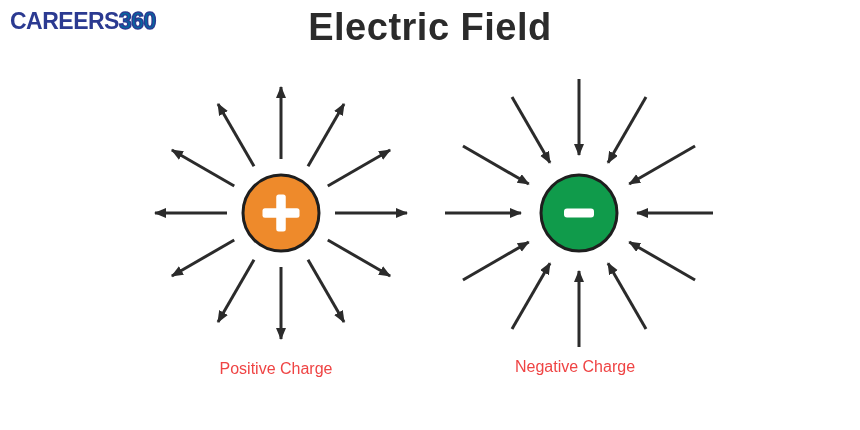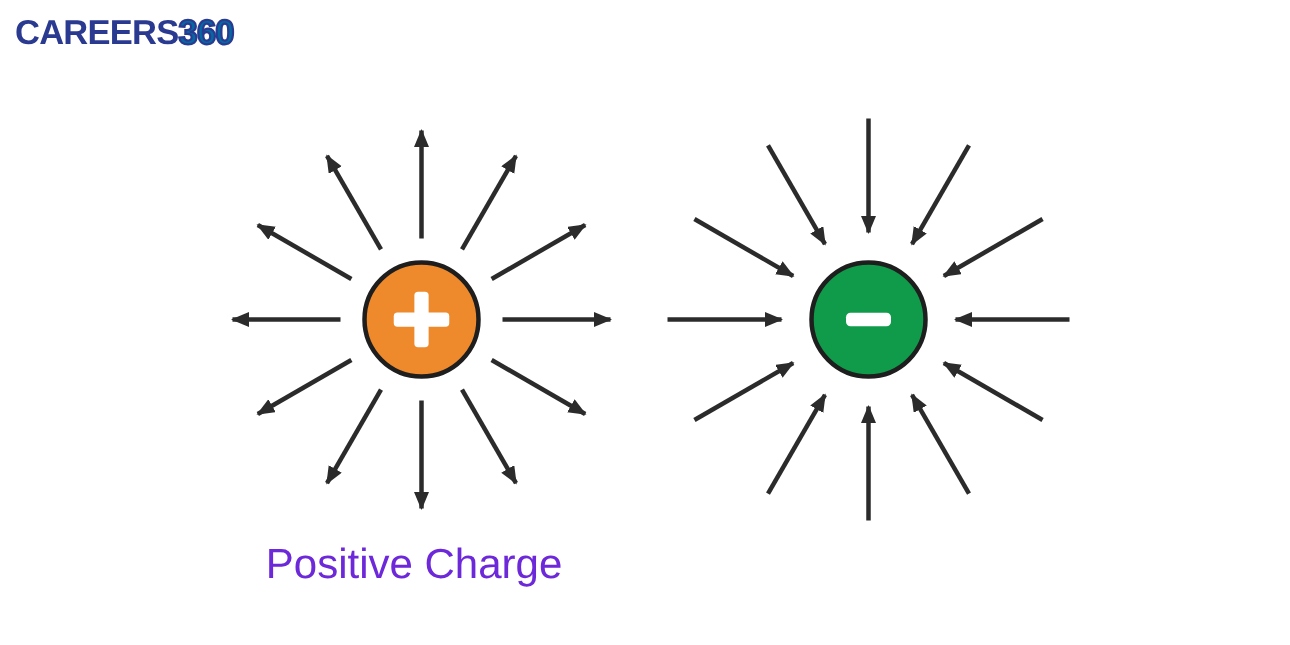--- a/index.html
+++ b/index.html
@@ -45,36 +45,37 @@
   }
 
   .diagram { position: absolute; width: 280px; height: 280px; }
   .diagram-positive { left: 141px; top: 73px; }
   .diagram-negative { left: 439px; top: 73px; }
 
   .charge-label {
     position: absolute;
     width: 280px;
     text-align: center;
-    font-size: 28px;
+    font-size: 16px;
     font-weight: 400;
-    color: #6d28d9;
+    color: #ef4444;
   }
   .label-positive { left: 136px; top: 360px; }
   .label-negative { left: 435px; top: 358px; }
 </style>
 </head>
 <body>
 
 <div class="page">
 
   <div class="logo">
     <span class="logo-bold">CAREERS</span><span class="logo-outline">360</span>
   </div>
 
+  <h1 class="title">Electric Field</h1>
 
   <svg class="diagram diagram-positive" width="280" height="280" viewBox="0 0 280 280">
       <defs>
         <marker id="ah0" markerWidth="16" markerHeight="12" refX="11" refY="5" orient="auto" markerUnits="userSpaceOnUse">
           <path d="M0,0 L12,5 L0,10 Z" fill="#2b2b2b"></path>
         </marker>
       </defs>
       <line x1="140" y1="86" x2="140" y2="14" stroke="#2b2b2b" stroke-width="3" marker-end="url(#ah0)"></line>
       <line x1="167" y1="93.23462819564031" x2="203" y2="30.88079912316074" stroke="#2b2b2b" stroke-width="3" marker-end="url(#ah0)"></line>
       <line x1="186.7653718043597" y1="113" x2="249.11920087683927" y2="77" stroke="#2b2b2b" stroke-width="3" marker-end="url(#ah0)"></line>
@@ -109,14 +110,15 @@
       <line x1="23.952595892885213" y1="207" x2="89.77052658050255" y2="169" stroke="#2b2b2b" stroke-width="3" marker-end="url(#ah1)"></line>
       <line x1="6" y1="140.00000000000003" x2="82" y2="140" stroke="#2b2b2b" stroke-width="3" marker-end="url(#ah1)"></line>
       <line x1="23.952595892885228" y1="72.99999999999999" x2="89.77052658050256" y2="111" stroke="#2b2b2b" stroke-width="3" marker-end="url(#ah1)"></line>
       <line x1="72.99999999999994" y1="23.952595892885256" x2="110.99999999999997" y2="89.77052658050258" stroke="#2b2b2b" stroke-width="3" marker-end="url(#ah1)"></line>
       <circle cx="140" cy="140" r="38" fill="#109b4b" stroke="#1e1e1e" stroke-width="3"></circle>
       <rect x="125" y="135.5" width="30" height="9" rx="3" fill="#ffffff"></rect>
     </svg>
 
   <div class="charge-label label-positive">Positive Charge</div>
 
+  <div class="charge-label label-negative">Negative Charge</div>
 
 </div>
 
 </body></html>

